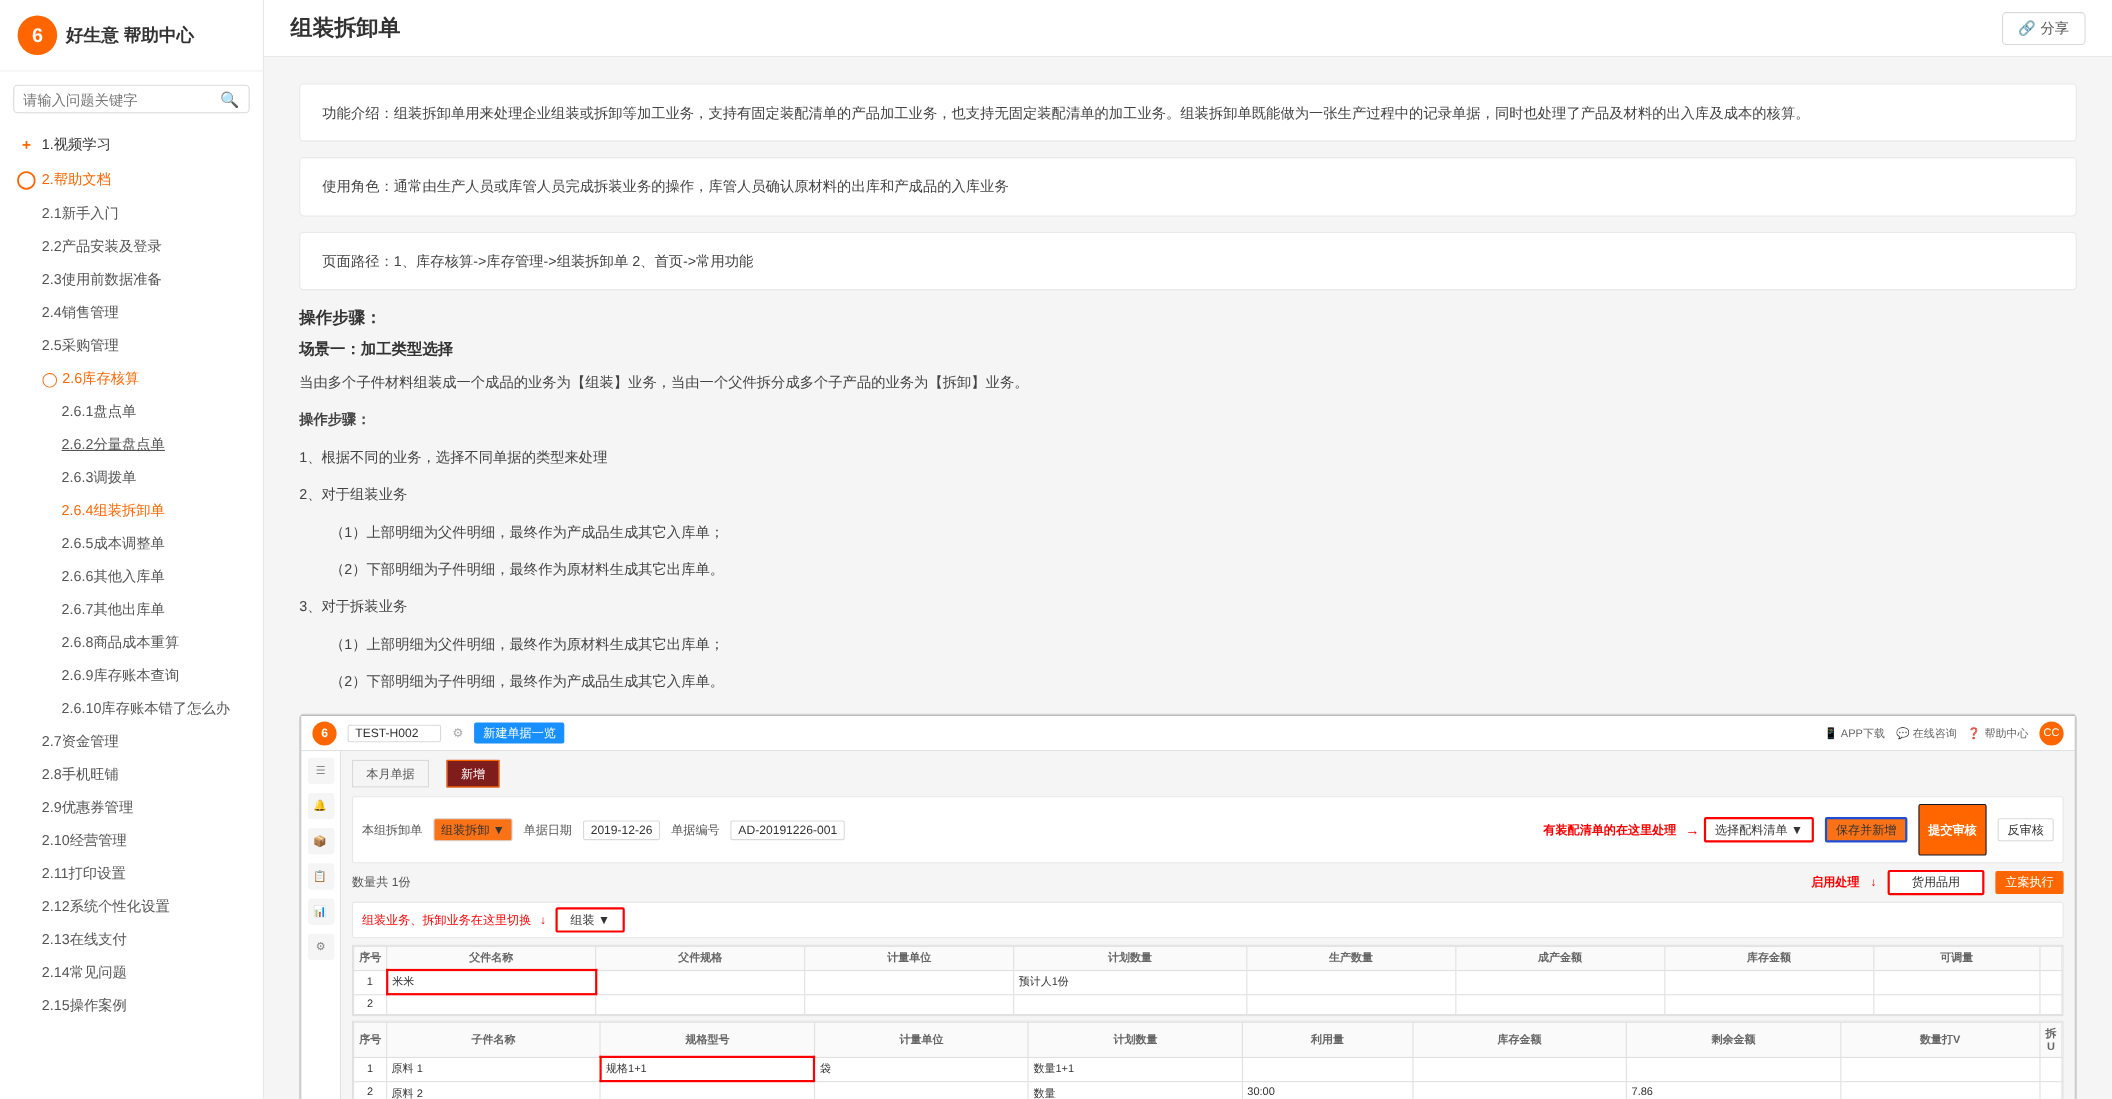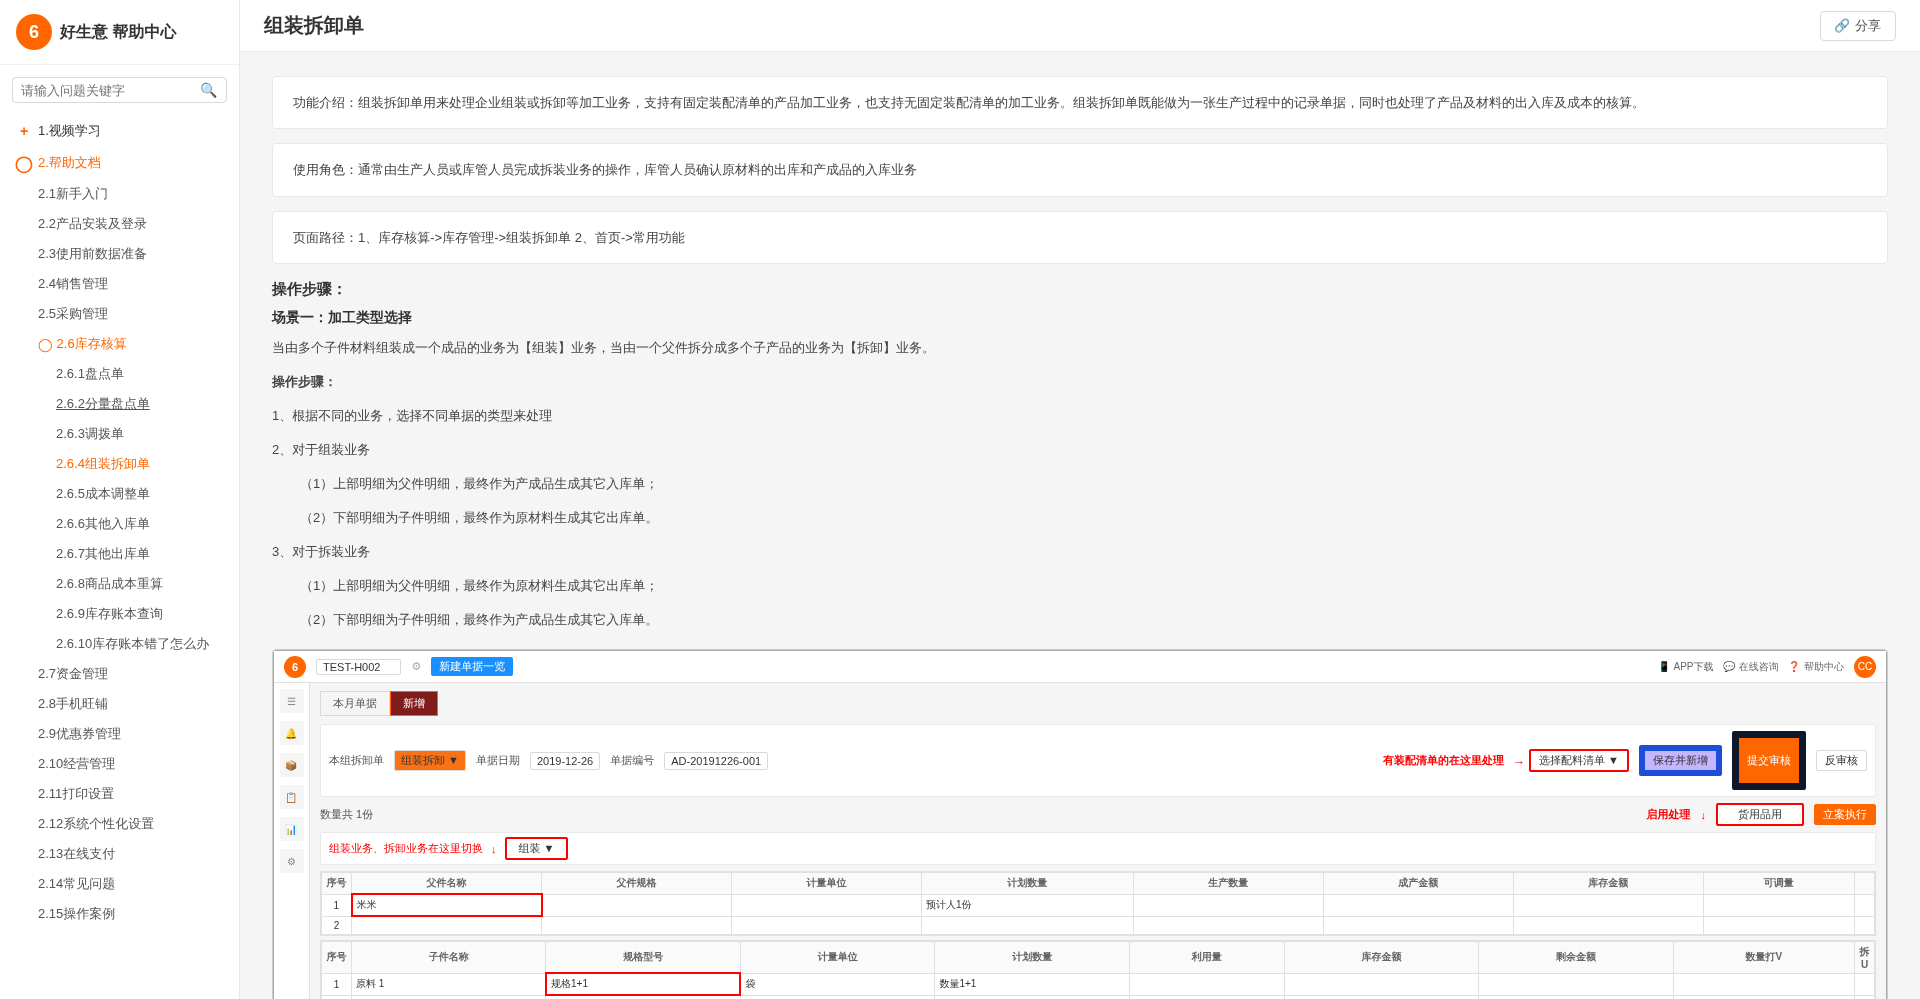--- a/index.html
+++ b/index.html
@@ -309,41 +309,41 @@
             <div style="width:24px;height:24px;background:#f5f5f5;border-radius:3px;display:flex;align-items:center;justify-content:center;font-size:10px;color:#888;">☰</div>
             <div style="width:24px;height:24px;background:#f5f5f5;border-radius:3px;display:flex;align-items:center;justify-content:center;font-size:10px;color:#888;">🔔</div>
             <div style="width:24px;height:24px;background:#f5f5f5;border-radius:3px;display:flex;align-items:center;justify-content:center;font-size:10px;color:#888;">📦</div>
             <div style="width:24px;height:24px;background:#f5f5f5;border-radius:3px;display:flex;align-items:center;justify-content:center;font-size:10px;color:#888;">📋</div>
             <div style="width:24px;height:24px;background:#f5f5f5;border-radius:3px;display:flex;align-items:center;justify-content:center;font-size:10px;color:#888;">📊</div>
             <div style="width:24px;height:24px;background:#f5f5f5;border-radius:3px;display:flex;align-items:center;justify-content:center;font-size:10px;color:#888;">⚙</div>
           </div>
 
           <div style="flex:1;padding:8px 10px;background:#f5f5f5;">
 
-            <div style="display:flex;gap:0;margin-bottom:8px;">
+            <div style="display:flex;gap:16px;margin-bottom:8px;">
               <div style="padding:4px 12px;font-size:11px;border:1px solid #d9d9d9;background:#f5f5f5;color:#555;cursor:pointer;">本月单据</div>
               <div style="padding:4px 12px;font-size:11px;border:1px solid #f60;background:#7f1d1d;color:#fff;cursor:pointer;">新增</div>
             </div>
 
             <div style="display:flex;align-items:center;gap:10px;margin-bottom:6px;font-size:11px;background:#fff;padding:6px 8px;border-radius:2px;border:1px solid #e8e8e8;">
               <span style="color:#555;">本组拆卸单</span>
               <div style="border:1px solid #d9d9d9;border-radius:2px;padding:2px 6px;background:#f97316;font-size:11px;min-width:70px;">组装拆卸 ▼</div>
               <span style="color:#555;">单据日期</span>
               <div style="border:1px solid #d9d9d9;border-radius:2px;padding:2px 6px;background:#fff;font-size:11px;">2019-12-26</div>
               <span style="color:#555;">单据编号</span>
               <div style="border:1px solid #d9d9d9;border-radius:2px;padding:2px 6px;background:#fff;font-size:11px;">AD-20191226-001</div>
               <div style="flex:1;"></div>
 
               <div style="position:relative;display:flex;align-items:center;">
                 <span style="color:red;font-size:11px;font-weight:bold;margin-right:8px;">有装配清单的在这里处理</span>
                 <span style="color:red;font-size:13px;">→</span>
                 <div style="border:2px solid red;border-radius:2px;padding:2px 8px;background:#fff;font-size:11px;margin-left:4px;">选择配料清单 ▼</div>
               </div>
-              <div style="border:6px solid #1d4ed8;background:#c4b5fd;padding:2px 8px;font-size:11px;border-radius:2px;">保存并新增</div>
-              <div style="border:7px solid #0f172a;background:#f60;padding:15px 8px;font-size:11px;border-radius:2px;color:#fff;">提交审核</div>
+              <div style="border:2px solid #1d4ed8;background:#f97316;padding:2px 8px;font-size:11px;border-radius:2px;">保存并新增</div>
+              <div style="border:1px solid #0f172a;background:#f60;padding:15px 8px;font-size:11px;border-radius:2px;color:#fff;font-weight:bold;">提交审核</div>
               <div style="border:1px solid #d9d9d9;background:#fff;padding:2px 8px;font-size:11px;border-radius:2px;">反审核</div>
             </div>
 
             <div style="display:flex;align-items:center;gap:10px;margin-bottom:6px;font-size:11px;">
               <span style="color:#555;">数量共 1份</span>
 
               <div style="flex:1;"></div>
               <span style="color:red;font-size:11px;font-weight:bold;">启用处理</span>
               <span style="color:red;">↓</span>
               <div style="border:2px solid red;border-radius:2px;padding:2px 20px;background:#fff;font-size:11px;">货用品用</div>

